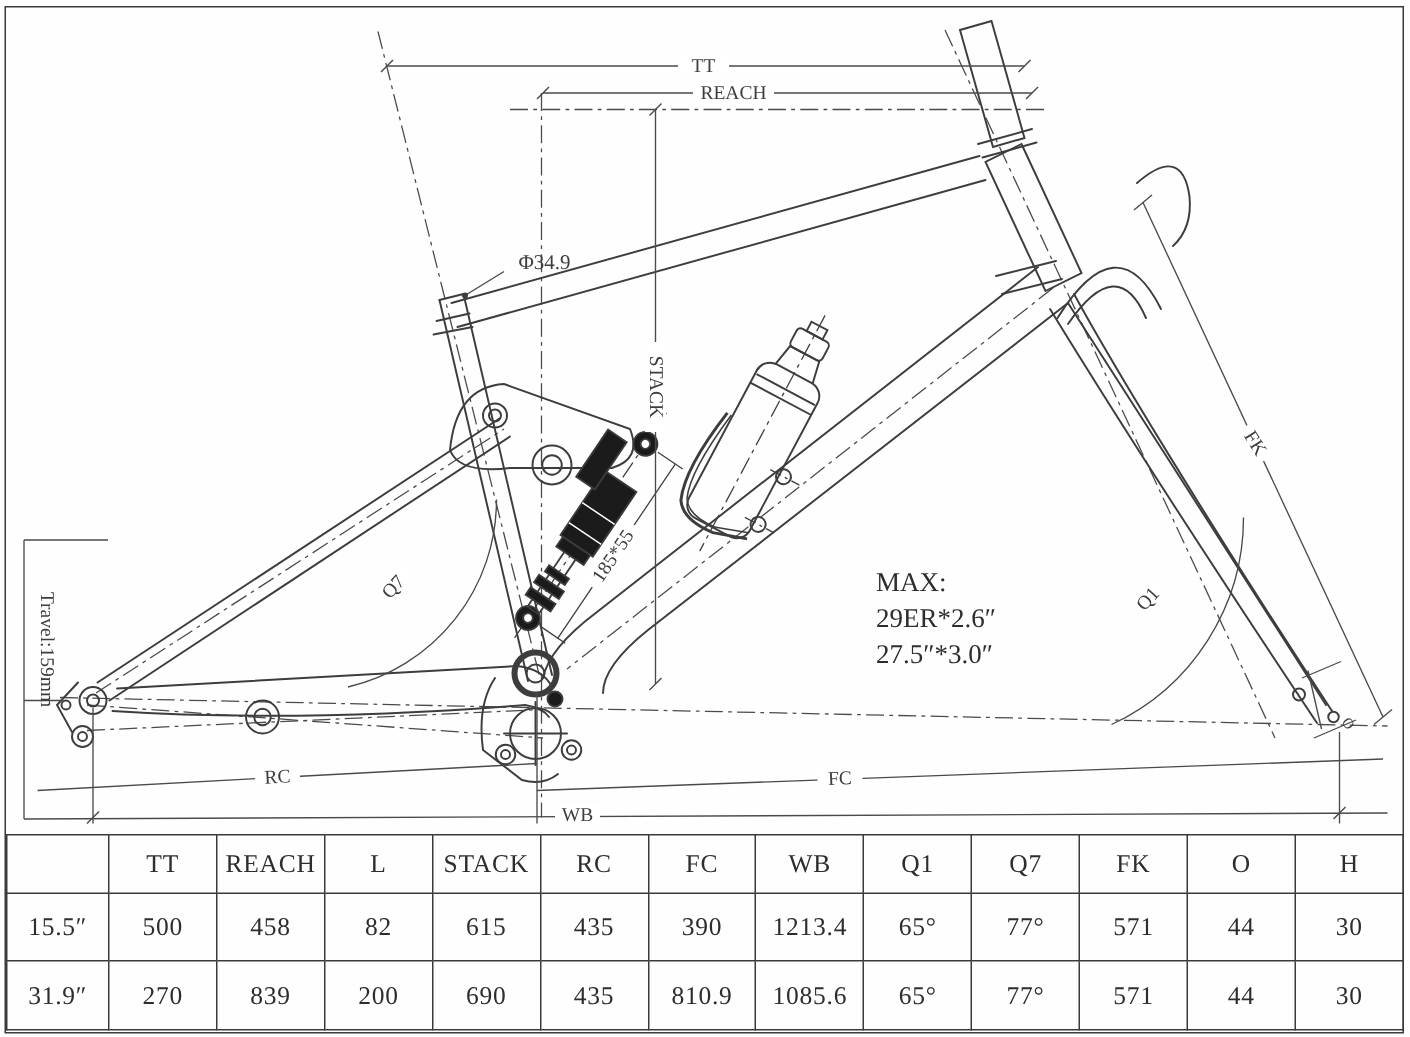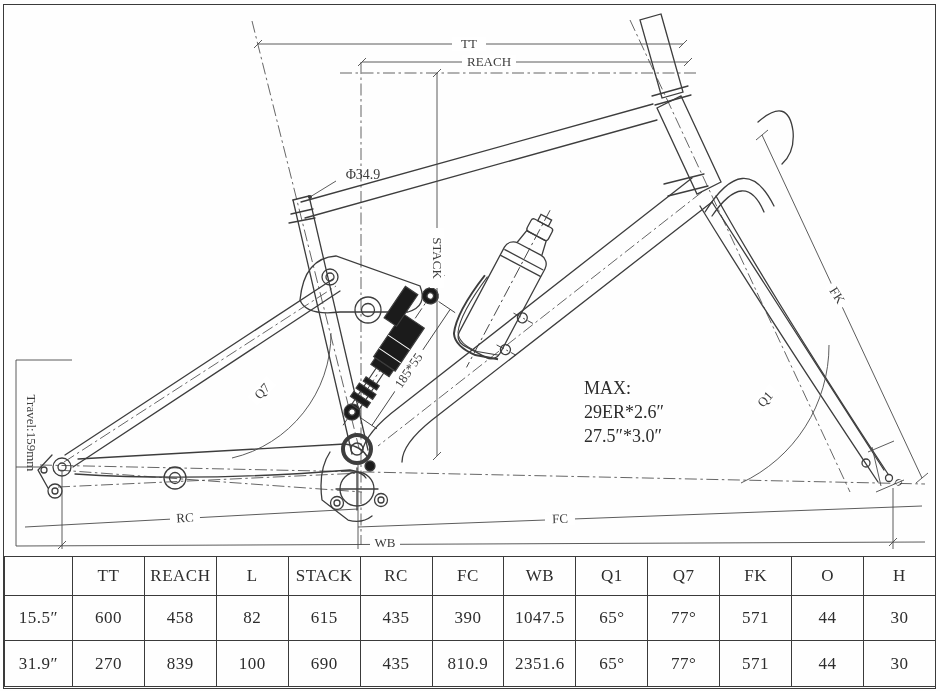--- a/index.html
+++ b/index.html
@@ -299,42 +299,42 @@
         <td>FC</td>
         <td>WB</td>
         <td>Q1</td>
         <td>Q7</td>
         <td>FK</td>
         <td>O</td>
         <td>H</td>
       </tr>
       <tr class="datarow">
         <td>15.5″</td>
-        <td>600</td>
+        <td>500</td>
         <td>458</td>
         <td>82</td>
         <td>615</td>
         <td>435</td>
         <td>390</td>
-        <td>1047.5</td>
+        <td>1213.4</td>
         <td>65°</td>
         <td>77°</td>
         <td>571</td>
         <td>44</td>
         <td>30</td>
       </tr>
       <tr class="datarow">
         <td>31.9″</td>
         <td>270</td>
         <td>839</td>
-        <td>100</td>
+        <td>200</td>
         <td>690</td>
         <td>435</td>
         <td>810.9</td>
-        <td>2351.6</td>
+        <td>1085.6</td>
         <td>65°</td>
         <td>77°</td>
         <td>571</td>
         <td>44</td>
         <td>30</td>
       </tr>
     </tbody>
       </table>
   </div>
 

